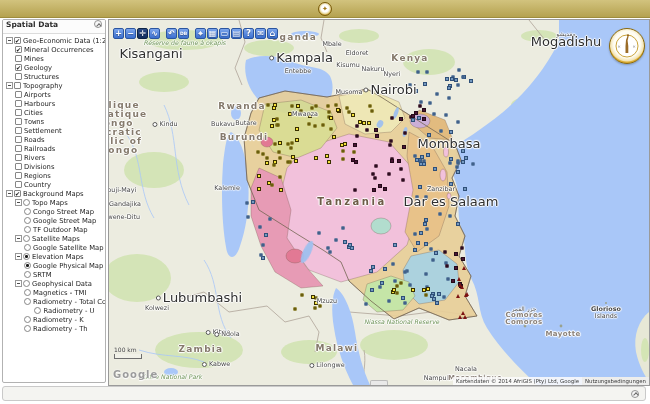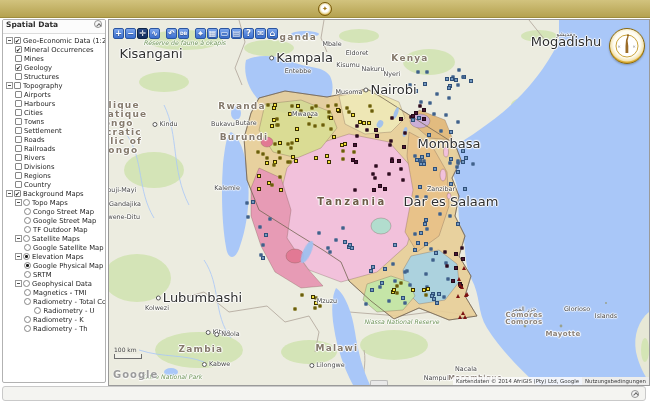--- a/index.html
+++ b/index.html
@@ -630,21 +630,21 @@
       <span class="lbl country" style="left: 92px; top: 329px;">Zambia</span>
       <span class="lbl town" style="left: 107px; top: 344px;"><i class="ldot"></i>Kabwe</span>
       <span class="lbl area" style="left: 63px; top: 356px;">Kafue National Park</span>
       <span class="lbl town" style="left: 218px; top: 281px;">Mzuzu</span>
       <span class="lbl country" style="left: 228px; top: 328px;">Malawi</span>
       <span class="lbl town" style="left: 218px; top: 345px;"><i class="ldot"></i>Lilongwe</span>
       <span class="lbl area" style="left: 293px; top: 301px;">Niassa National Reserve</span>
       <span class="lbl ar" style="left: 415px; top: 288px;">جزر القمر</span>
       <span class="lbl csmall" style="left: 415px; top: 295px;">Comores</span>
       <span class="lbl csmall" style="left: 415px; top: 302px;">Comoros</span>
-      <span class="lbl town" style="left: 468px; top: 289px;">Glorioso</span>
+      <span class="lbl town" style="left: 497px; top: 289px; font-weight: bold;">Glorioso</span>
       <span class="lbl town" style="left: 497px; top: 296px;">Islands</span>
       <span class="lbl csmall" style="left: 454px; top: 314px;">Mayotte</span>
       <span class="lbl town" style="left: 357px; top: 349px;">Nacala</span>
       <span class="lbl town" style="left: 329px; top: 358px;">Nampula</span>
       <span class="lbl csmall" style="left: 366px; top: 358px;">Moçambique</span>
     </div>
 
   <div class="toolbar" id="toolbar">
       <span class="tbtn">+</span>
       <span class="tbtn">−</span>

